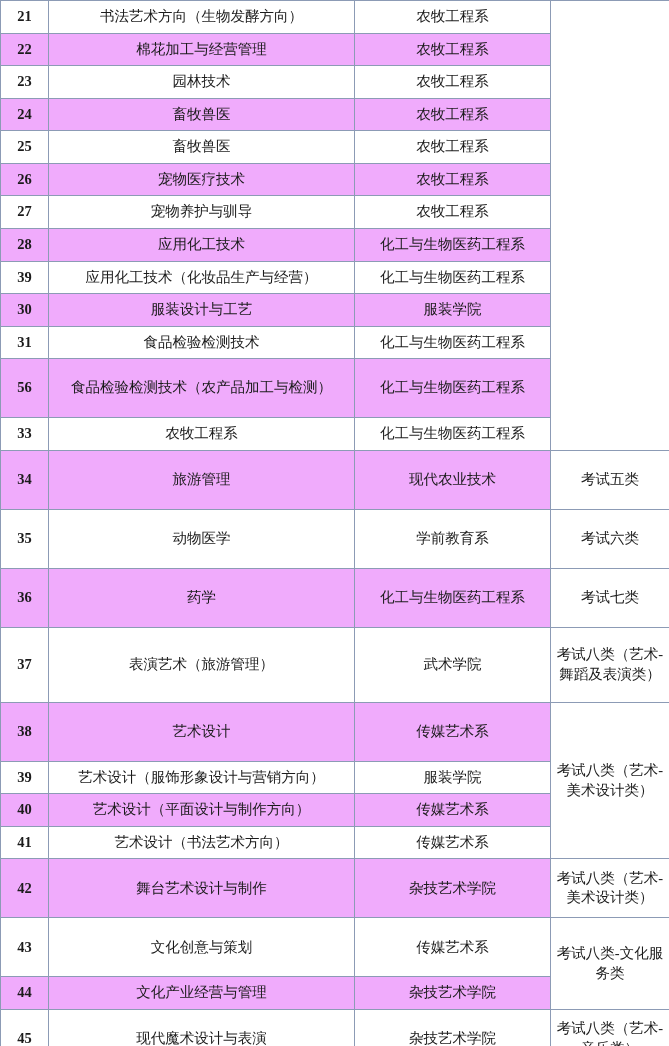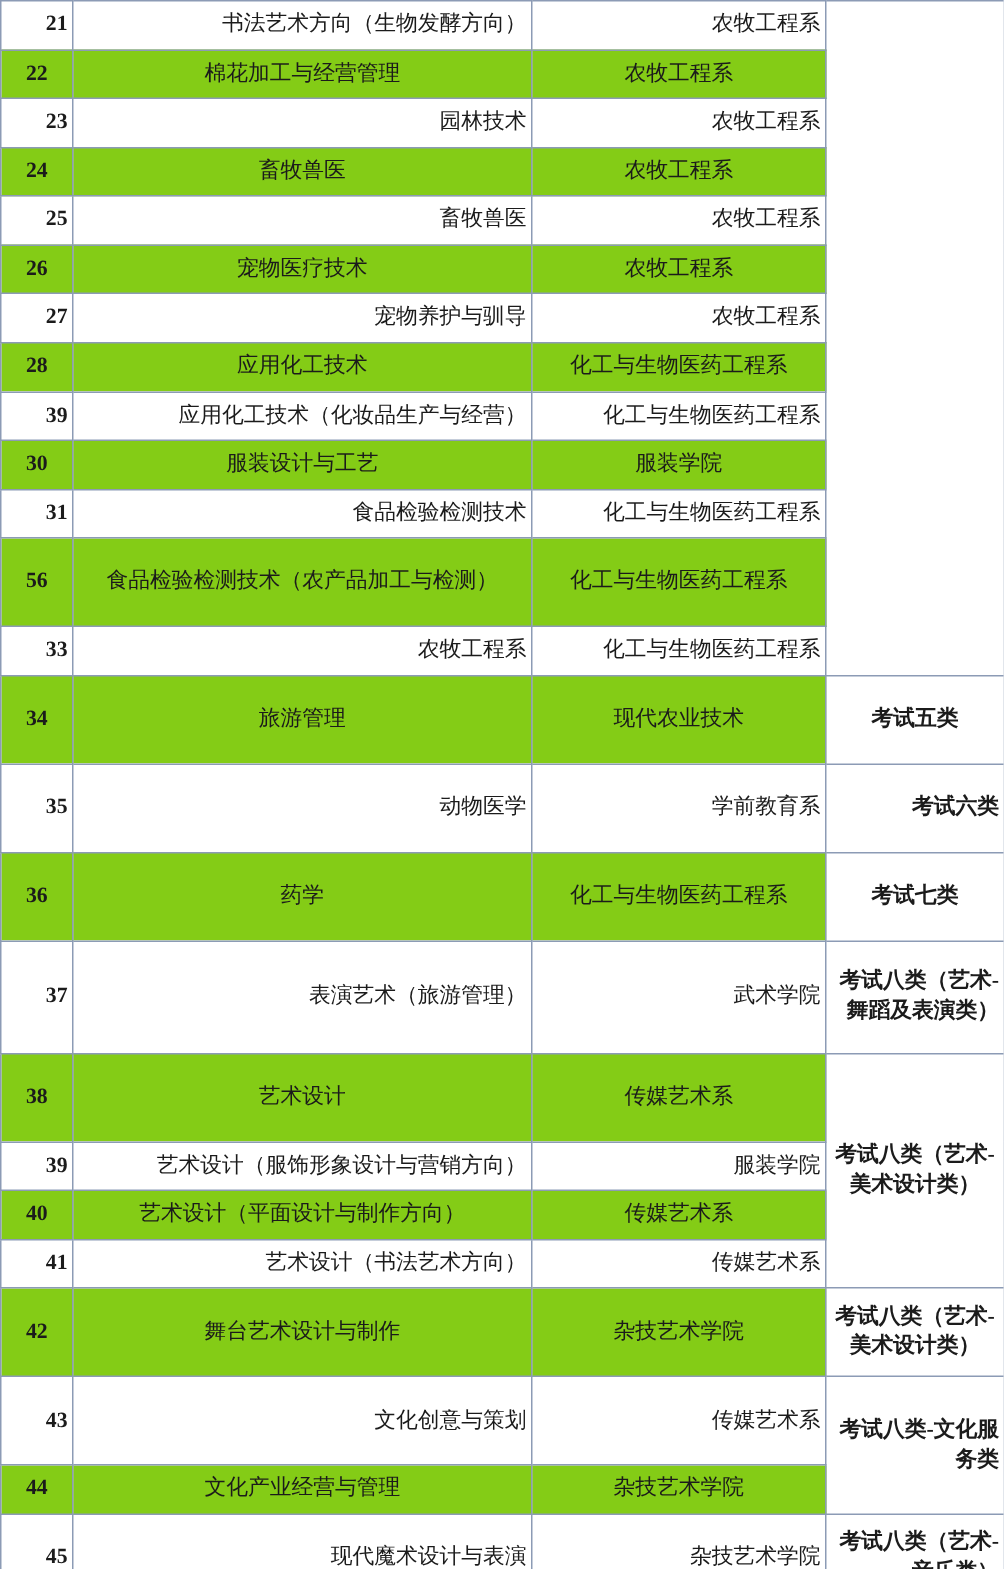--- a/index.html
+++ b/index.html
@@ -33,37 +33,35 @@
     line-height: 1.35;
     padding: 6px 3px;
     word-break: break-all;
   }
   col.c-no { width: 48px; }
   col.c-name { width: 306px; }
   col.c-dept { width: 196px; }
   col.c-exam { width: 119px; }
 
   tr.shade td {
-    background: #84cc16;
+    background: #f0abfc;
   }
   tr.plain td {
     background: #ffffff;
-    text-align: right;
   }
   td.no-cell {
     font-weight: bold;
     font-size: 15px;
   }
   td.exam-cell {
     font-size: 14px;
     line-height: 1.4;
   }
   td.exam-plain {
     background: #ffffff !important;
-    font-weight: bold;
   }
   
   tr.h-tall td { height: 46px; }
   tr.h-xtall td { height: 62px; }
 </style>
 </head>
 <body>
 
 <div class="sheet">
   <table class="major-table">

